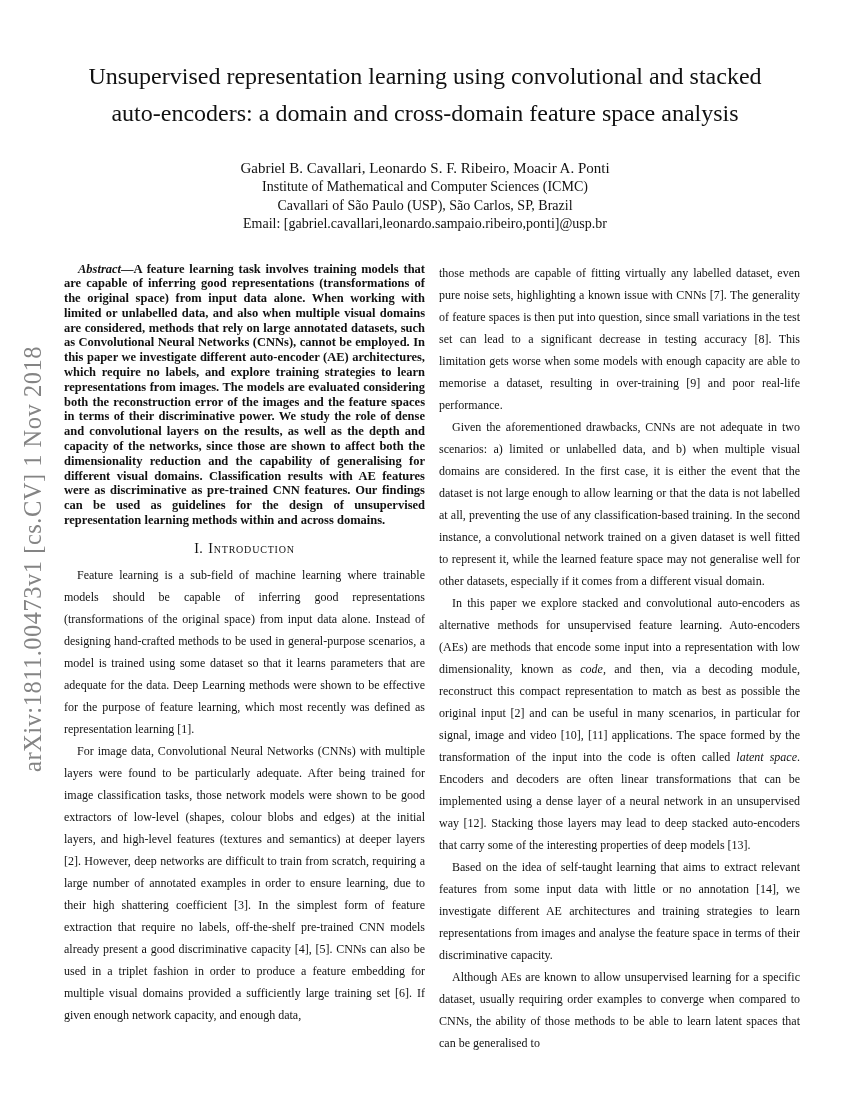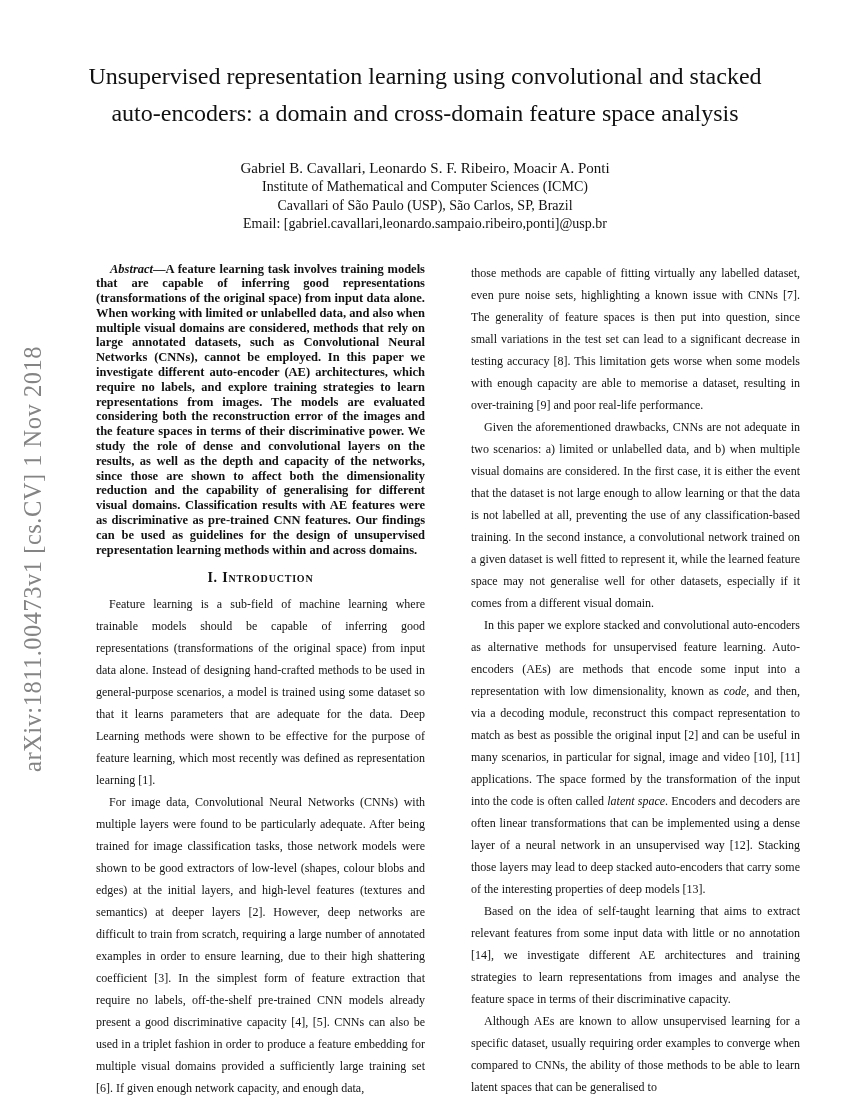--- a/index.html
+++ b/index.html
@@ -42,35 +42,34 @@
     display: flex;
     gap: 14px;
     padding: 0 50px 0 64px;
     margin-top: 28px;
   }
   .col {
     width: 361px;
     box-sizing: border-box;
     text-align: justify;
     hyphens: auto;
-    margin-left: 32px;
     -webkit-hyphens: auto;
   }
   .abstract {
     margin: 0;
     font-weight: bold;
     font-size: 12.5px;
     line-height: 14.8px;
     text-indent: 14px;
   }
   .abstract-label { font-style: italic; }
   .section-heading {
     margin: 13px 0 7px 0;
     text-align: center;
-    font-weight: bold;
+    font-weight: normal;
     font-size: 14px;
     letter-spacing: 0.4px;
   }
   .sc { font-variant: small-caps; margin-left: 5px; letter-spacing: 0.8px; }
   .para {
     margin: 0;
     font-size: 12px;
     line-height: 22px;
   }
   .para.indent { text-indent: 13px; }

